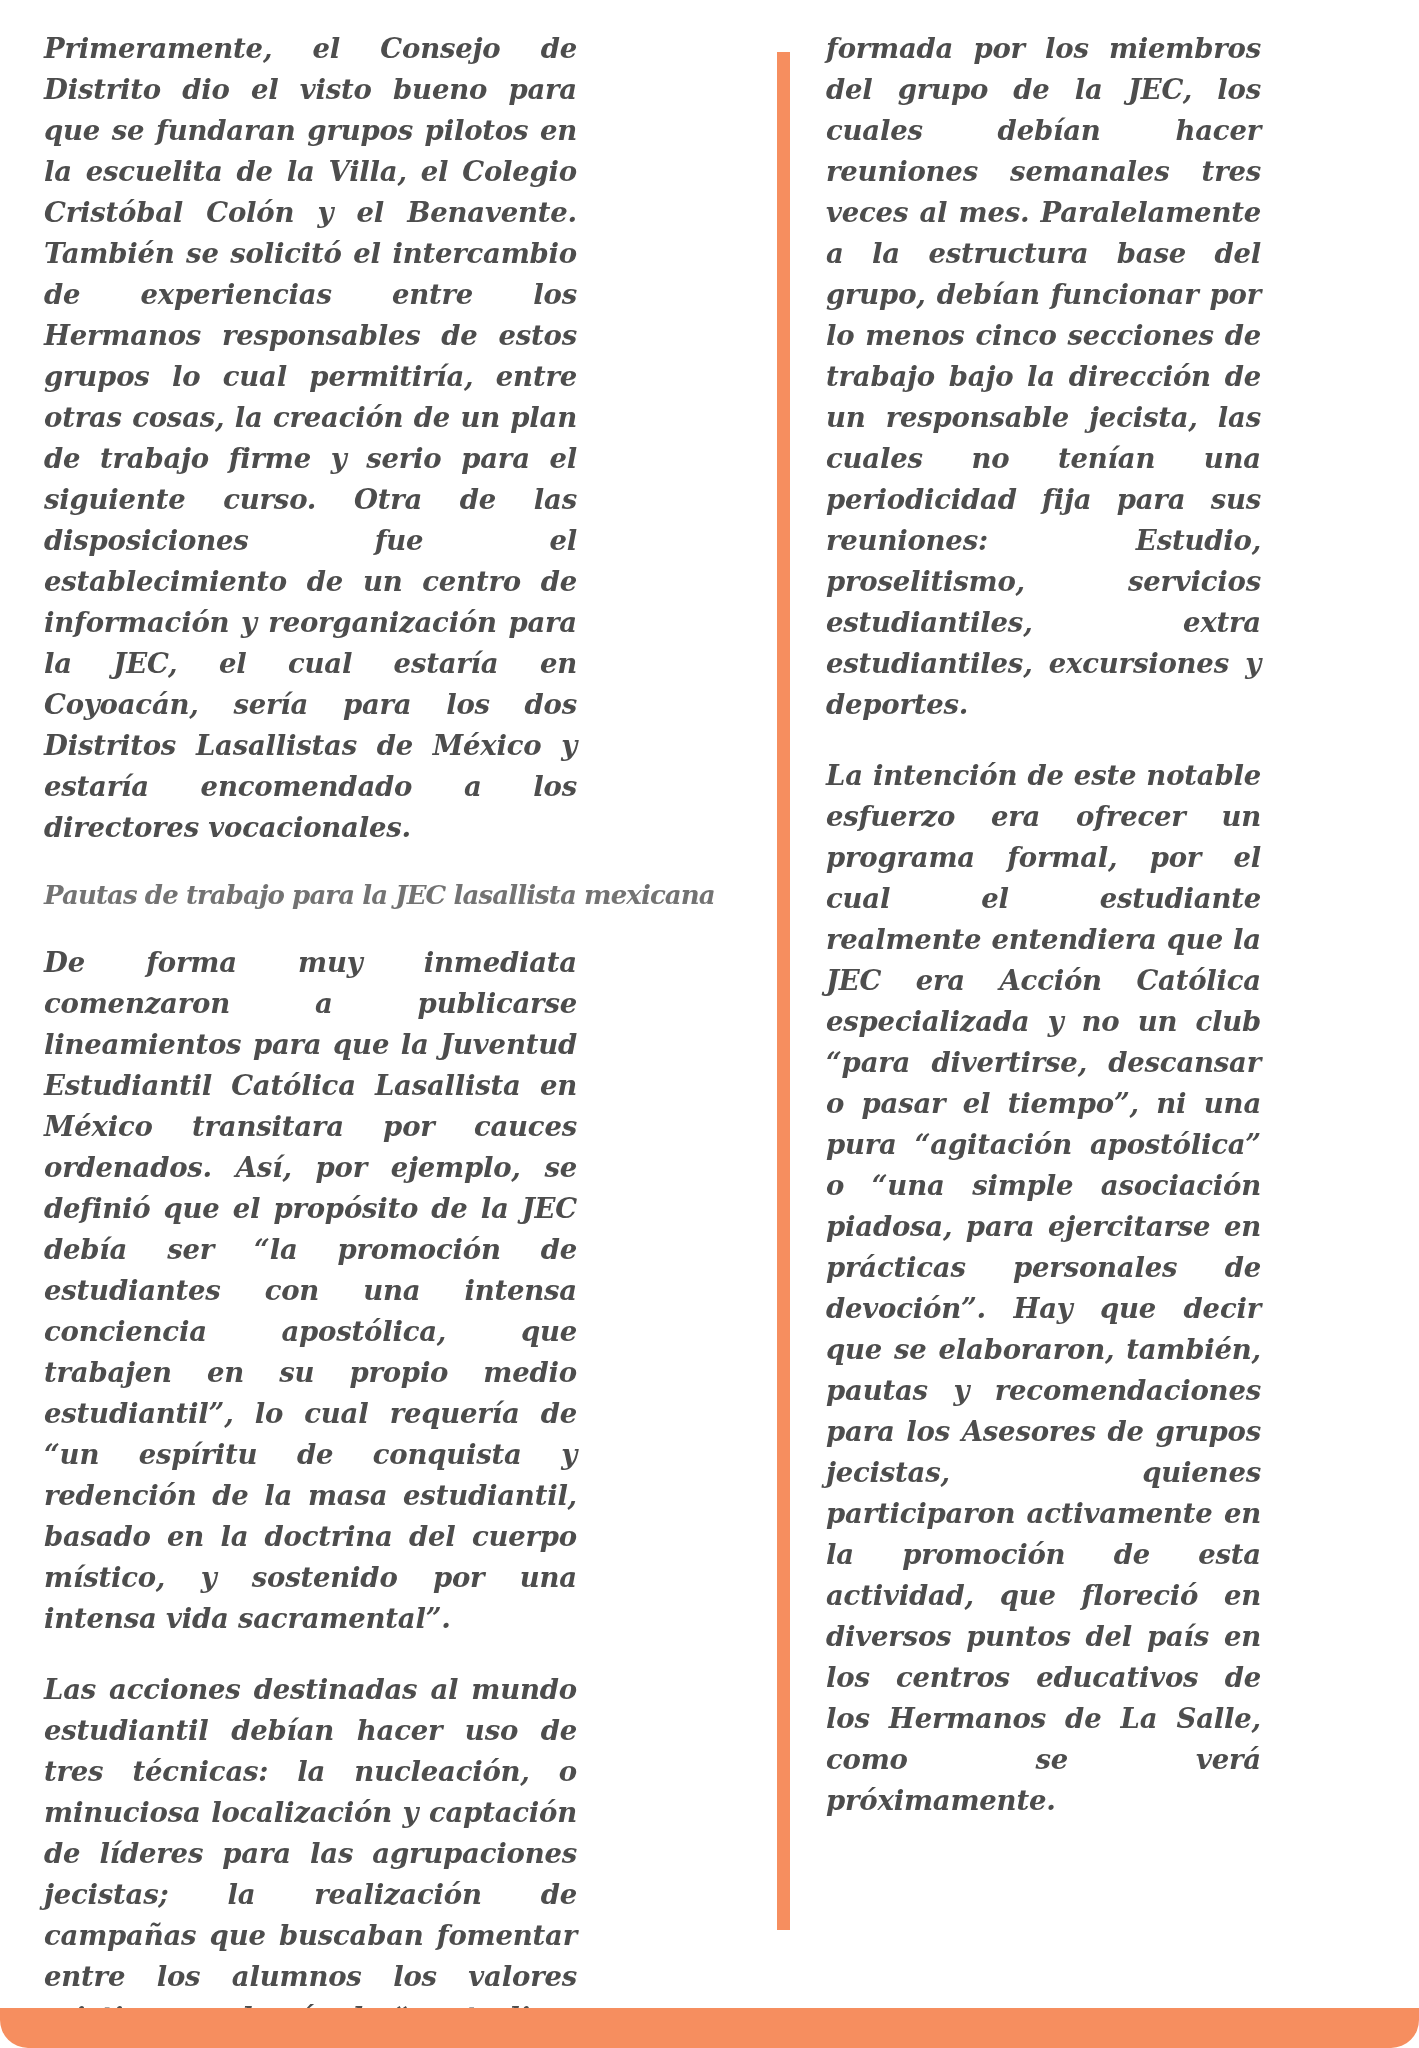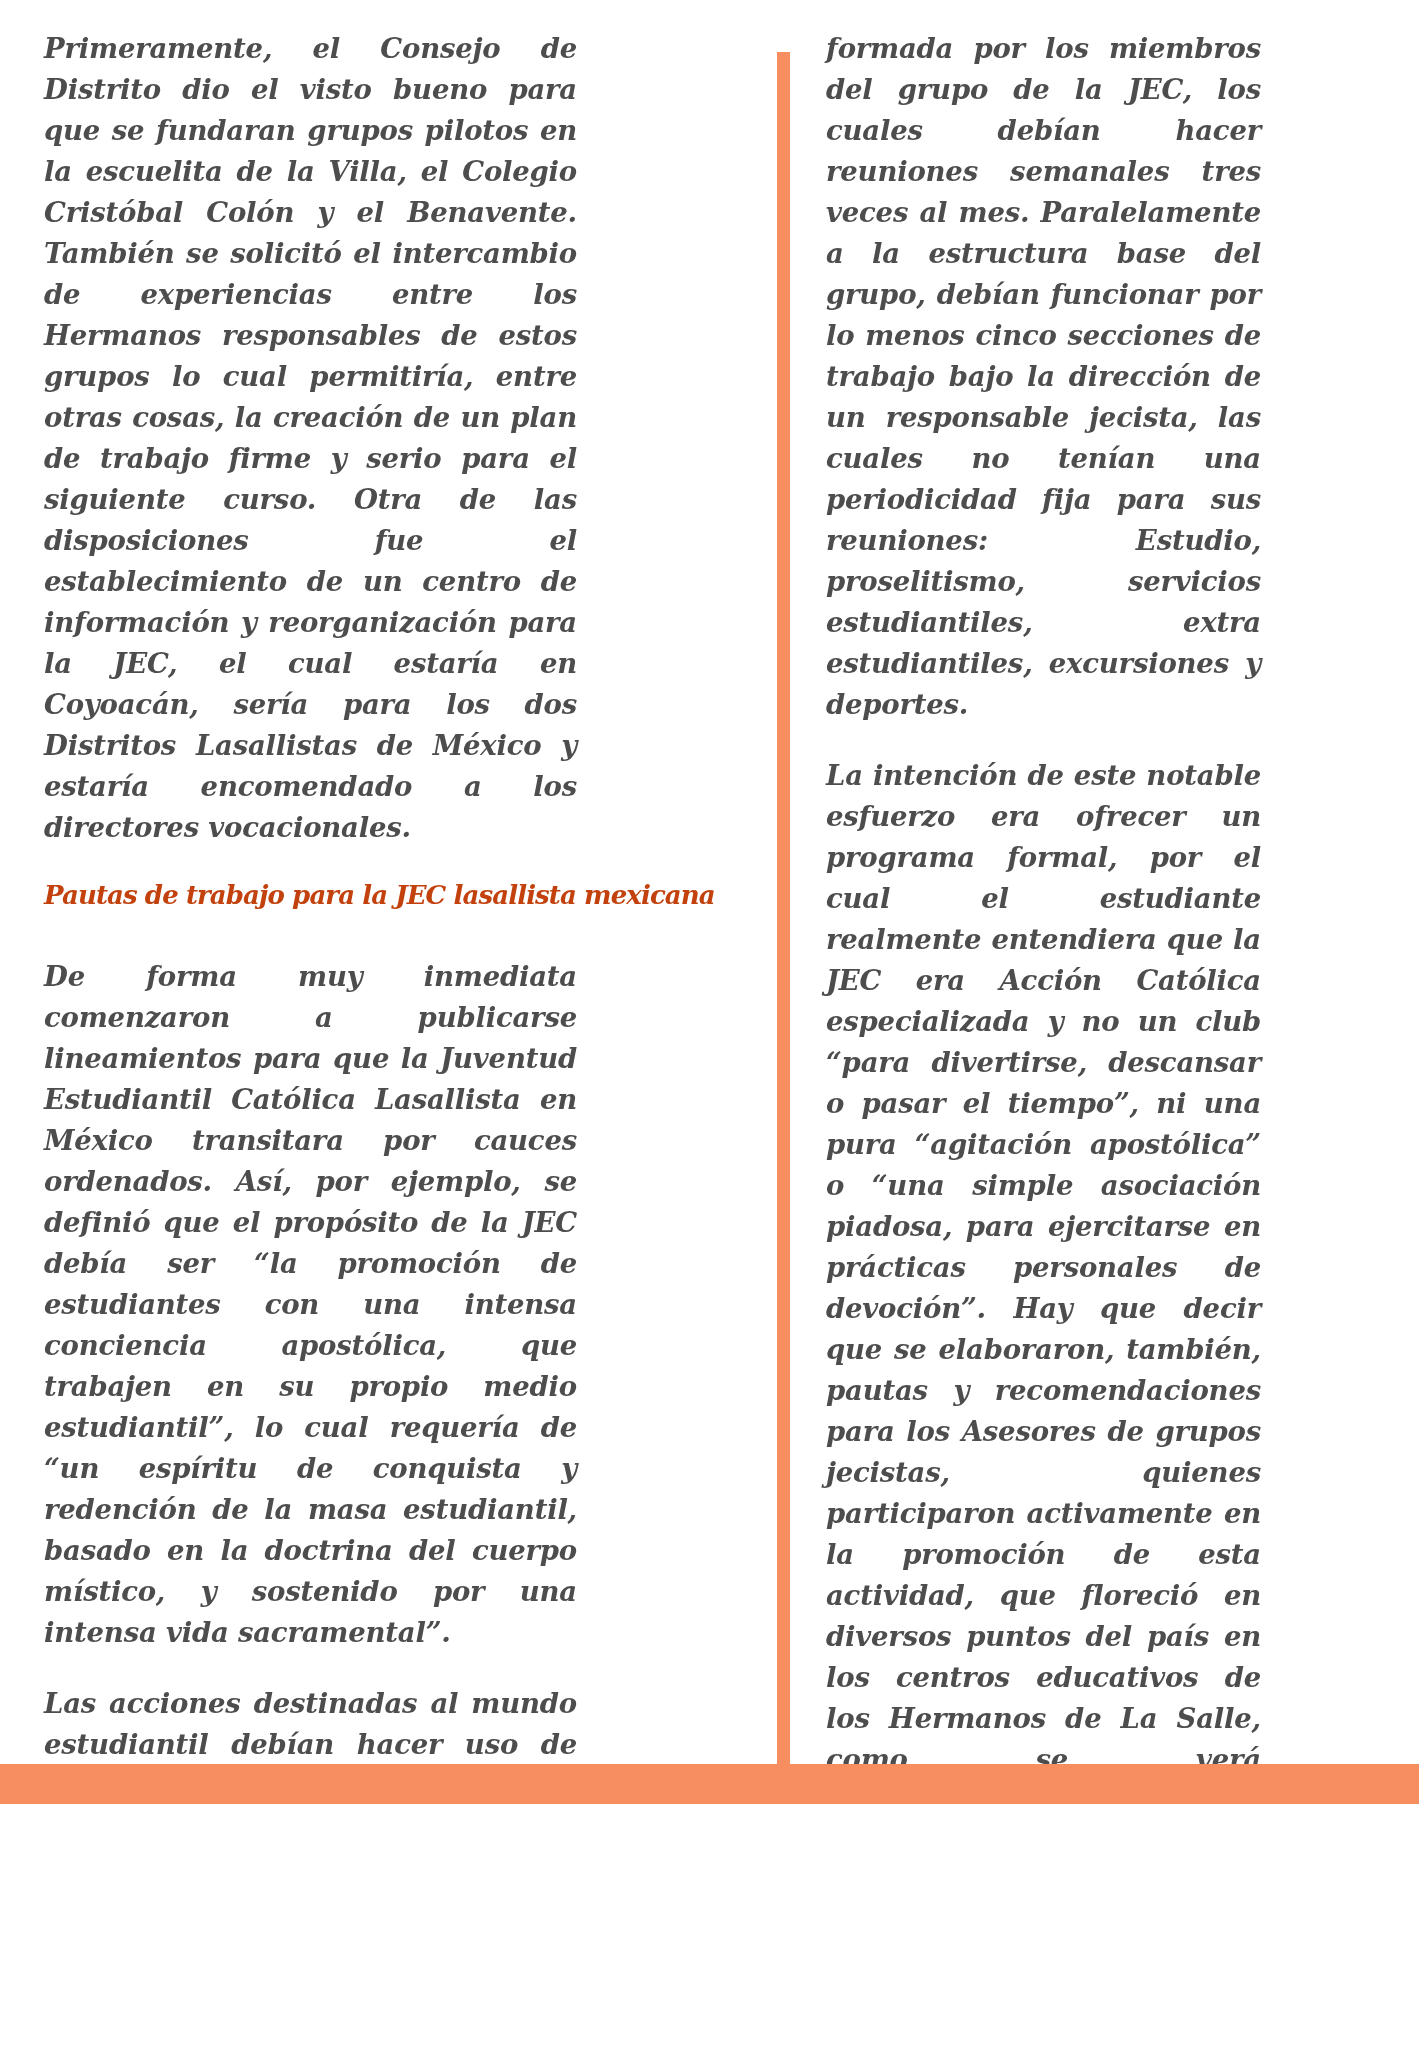--- a/index.html
+++ b/index.html
@@ -3,24 +3,25 @@
 <meta charset="utf-8">
 <style>
   html, body {
     margin: 0;
     padding: 0;
     background: #ffffff;
   }
   #page {
     position: relative;
     width: 1419px;
-    height: 1804px;
+    height: 2048px;
     background: #ffffff;
     overflow: hidden;
     font-family: "DejaVu Serif", "Liberation Serif", serif;
+    border-radius: 28px;
   }
 
   
   #columns {
     position: absolute;
     left: 0;
     top: 0;
     width: 1419px;
     height: 2048px;
   }
@@ -51,26 +52,26 @@
     word-spacing: 0px;
     -webkit-hyphens: none;
     hyphens: none;
   }
   .para:last-child {
     margin-bottom: 0;
   }
 
   
   .section-heading {
-    margin: 8px 0 44px 0;
+    margin: 8px 0 30px 0;
     font-style: italic;
     font-weight: bold;
     font-size: 26px;
     line-height: 34px;
-    color: #c2410c;
+    color: #737373;
     letter-spacing: -0.9px;
     text-align: right;
     white-space: nowrap;
   }
 
   
   #column-divider {
     position: absolute;
     left: 777px;
     top: 52px;

